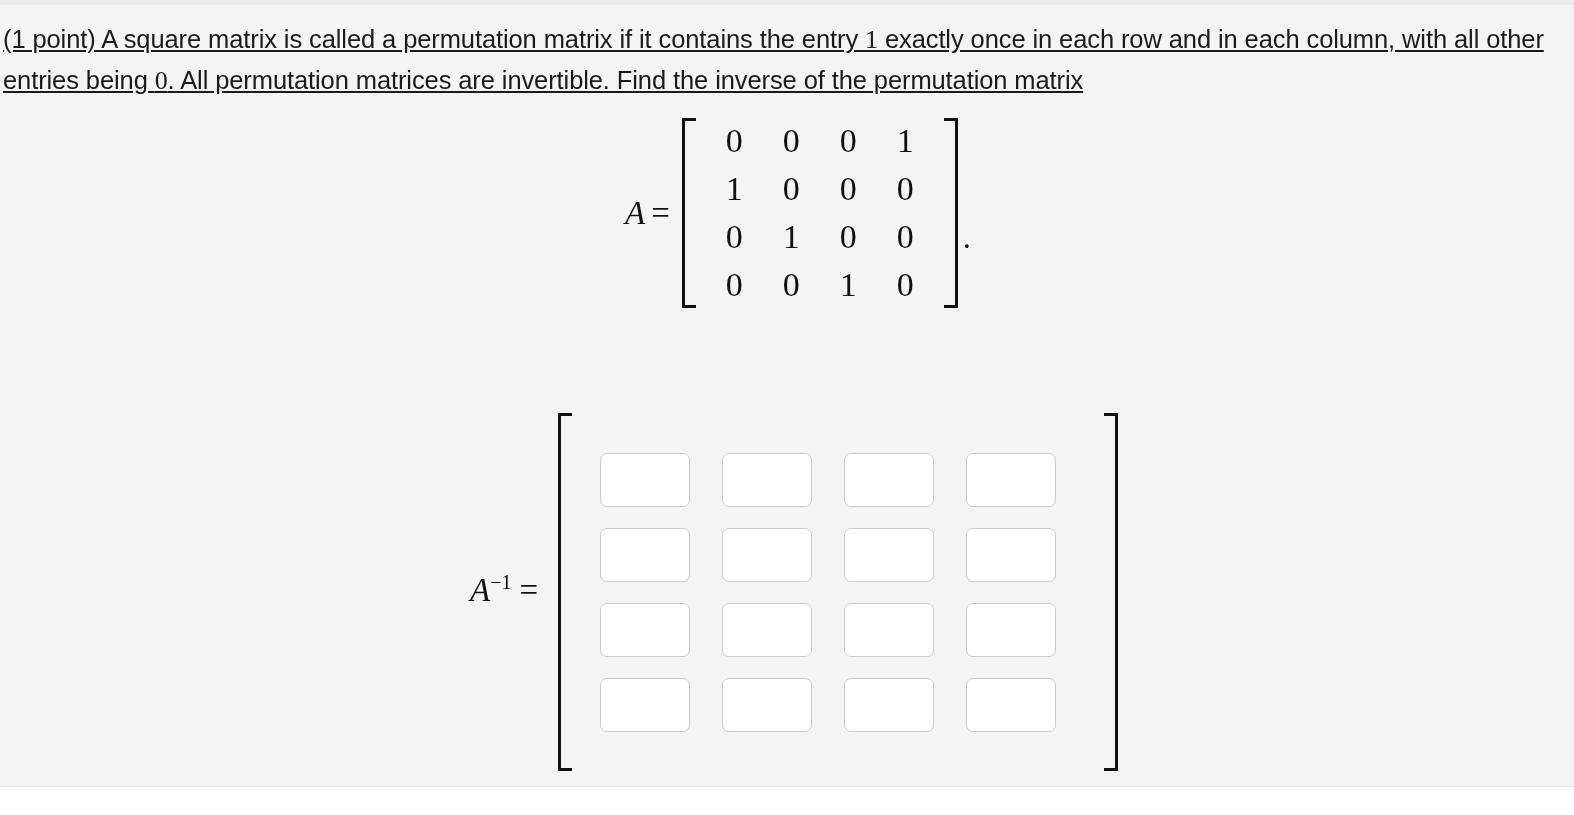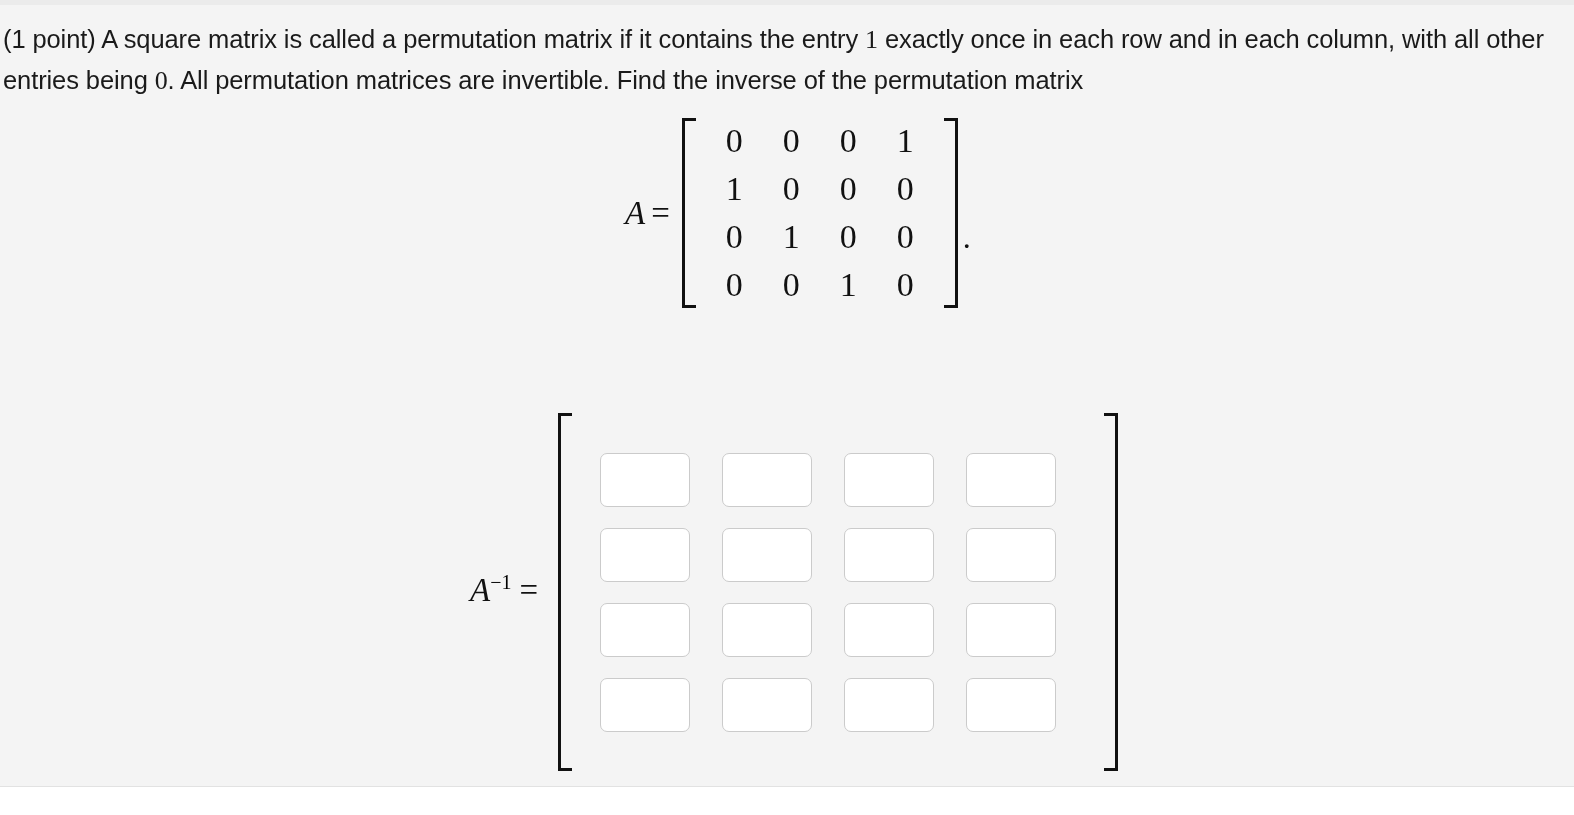--- a/index.html
+++ b/index.html
@@ -44,20 +44,21 @@
   #problem-text {
     position: absolute;
     left: 3px;
     top: 19px;
     width: 1568px;
     font-family: "Liberation Sans", sans-serif;
     font-size: 25.5px;
     line-height: 40px;
     color: #1a1a1a;
     letter-spacing: -0.1px;
+    text-decoration: underline;
   }
   .mathnum {
     font-family: "Liberation Serif", serif;
     font-size: 26px;
   }
 
   
   .mathvar {
     font-family: "Liberation Serif", serif;
     font-style: italic;

